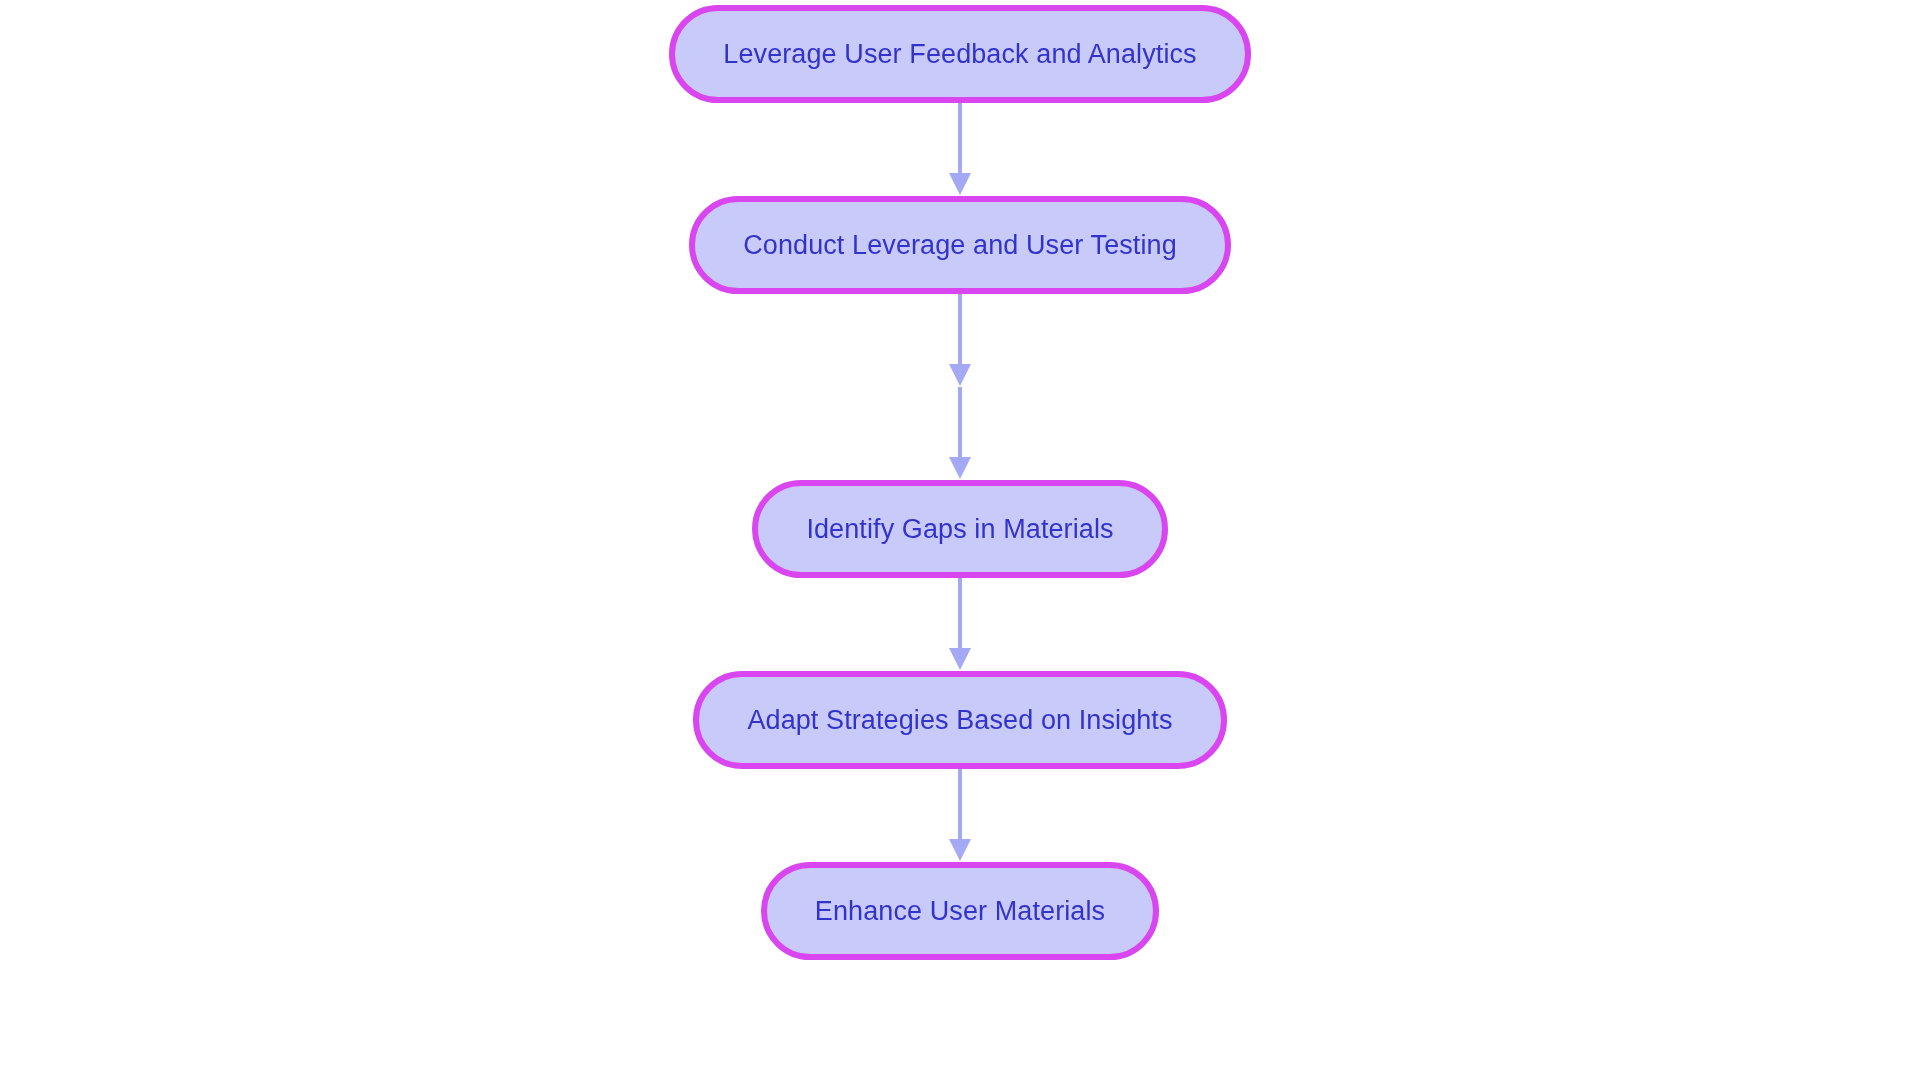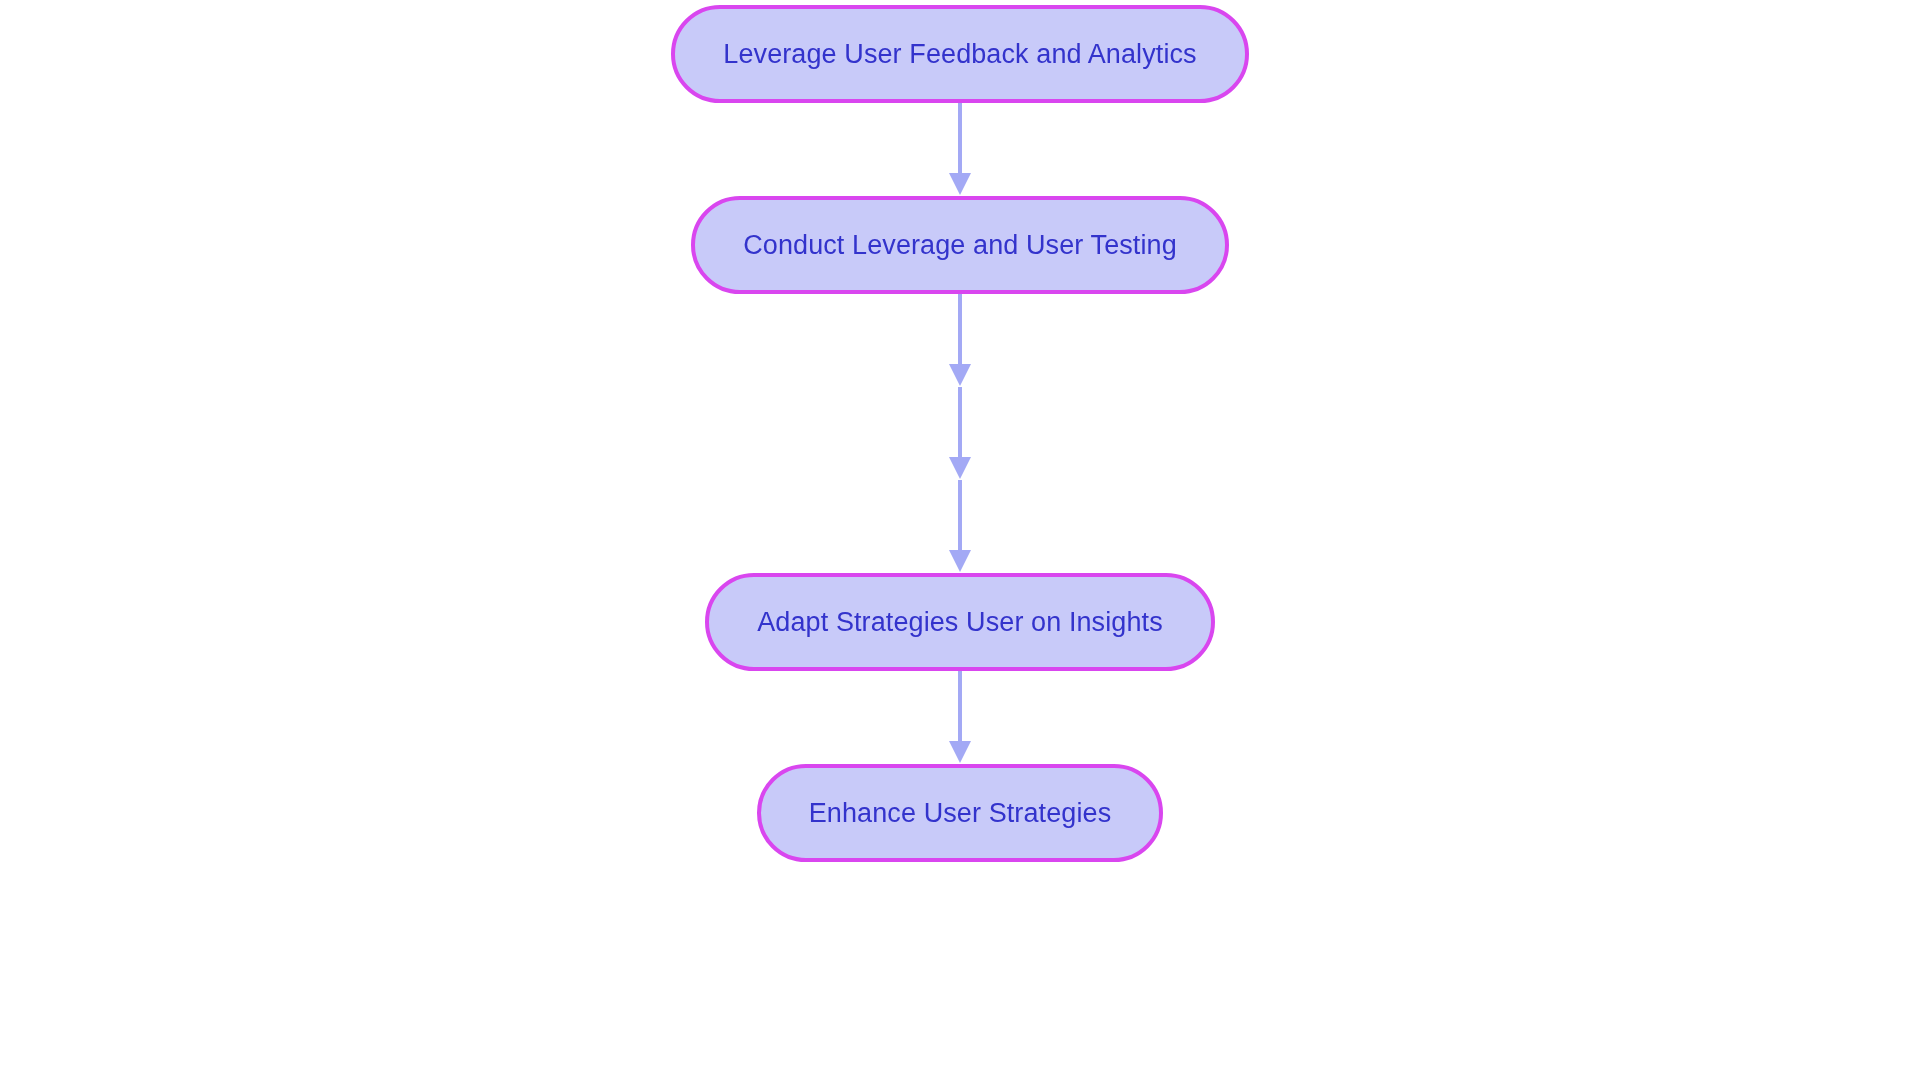--- a/index.html
+++ b/index.html
@@ -34,21 +34,21 @@
   }
 
   .node {
     box-sizing: border-box;
     display: flex;
     align-items: center;
     justify-content: center;
     height: 98px;
     border-radius: 999px;
     background: #c8caf9;
-    border: 4px solid #d946ef;
+    border: 6px solid #d946ef;
     padding: 0 48px;
     white-space: nowrap;
   }
 
   .node-label {
     color: #3333cc;
     font-size: 27px;
     font-weight: 400;
     letter-spacing: 0.1px;
     line-height: 1;
@@ -95,37 +95,40 @@
     </span>
 
 
     <span class="connector">
       <svg width="26" height="93" viewBox="0 0 26 93" xmlns="http://www.w3.org/2000/svg" aria-hidden="true">
         <line x1="13" y1="0" x2="13" y2="74" stroke="#a3a9f5" stroke-width="4"></line>
         <polygon points="13,92 2,70 24,70" fill="#a3a9f5"></polygon>
       </svg>
     </span>
 
-
-    <span class="connector">
-      <svg width="26" height="93" viewBox="0 0 26 93" xmlns="http://www.w3.org/2000/svg" aria-hidden="true">
-        <line x1="13" y1="0" x2="13" y2="74" stroke="#a3a9f5" stroke-width="4"></line>
-        <polygon points="13,92 2,70 24,70" fill="#a3a9f5"></polygon>
-      </svg>
-    </span>
-
     <div class="node">
-      <span class="node-label">Adapt Strategies User on Insights</span>
+      <span class="node-label">Identify Gaps in Materials</span>
     </div>
 
     <span class="connector">
       <svg width="26" height="93" viewBox="0 0 26 93" xmlns="http://www.w3.org/2000/svg" aria-hidden="true">
         <line x1="13" y1="0" x2="13" y2="74" stroke="#a3a9f5" stroke-width="4"></line>
         <polygon points="13,92 2,70 24,70" fill="#a3a9f5"></polygon>
       </svg>
     </span>
 
     <div class="node">
-      <span class="node-label">Enhance User Strategies</span>
+      <span class="node-label">Adapt Strategies Based on Insights</span>
+    </div>
+
+    <span class="connector">
+      <svg width="26" height="93" viewBox="0 0 26 93" xmlns="http://www.w3.org/2000/svg" aria-hidden="true">
+        <line x1="13" y1="0" x2="13" y2="74" stroke="#a3a9f5" stroke-width="4"></line>
+        <polygon points="13,92 2,70 24,70" fill="#a3a9f5"></polygon>
+      </svg>
+    </span>
+
+    <div class="node">
+      <span class="node-label">Enhance User Materials</span>
     </div>
 
   </div>
 </div>
 
 </body></html>

